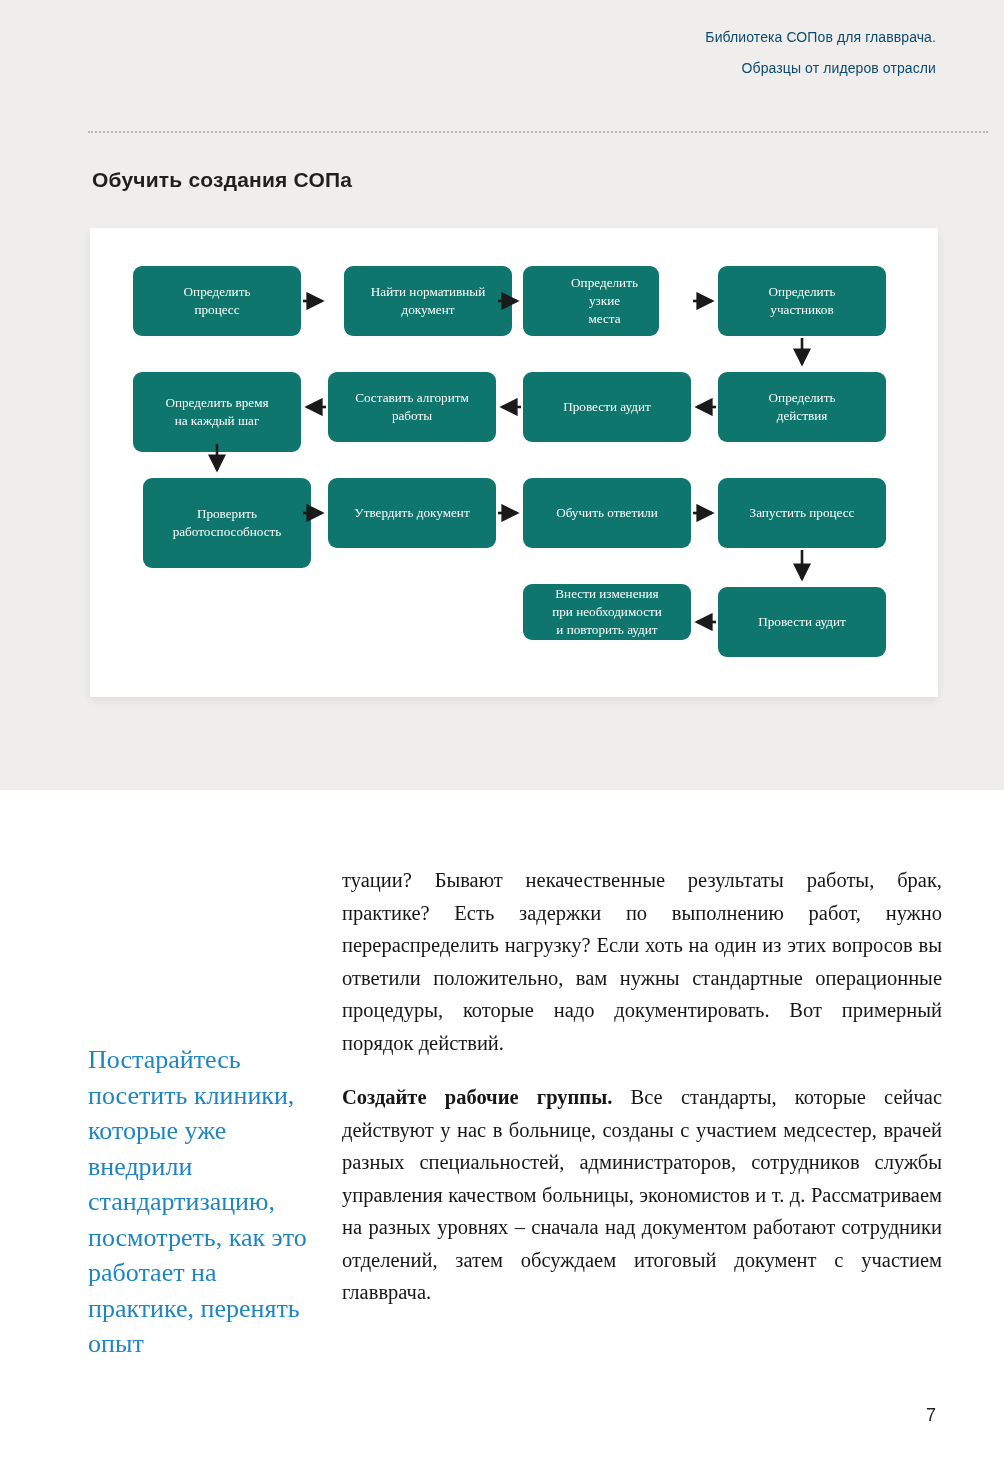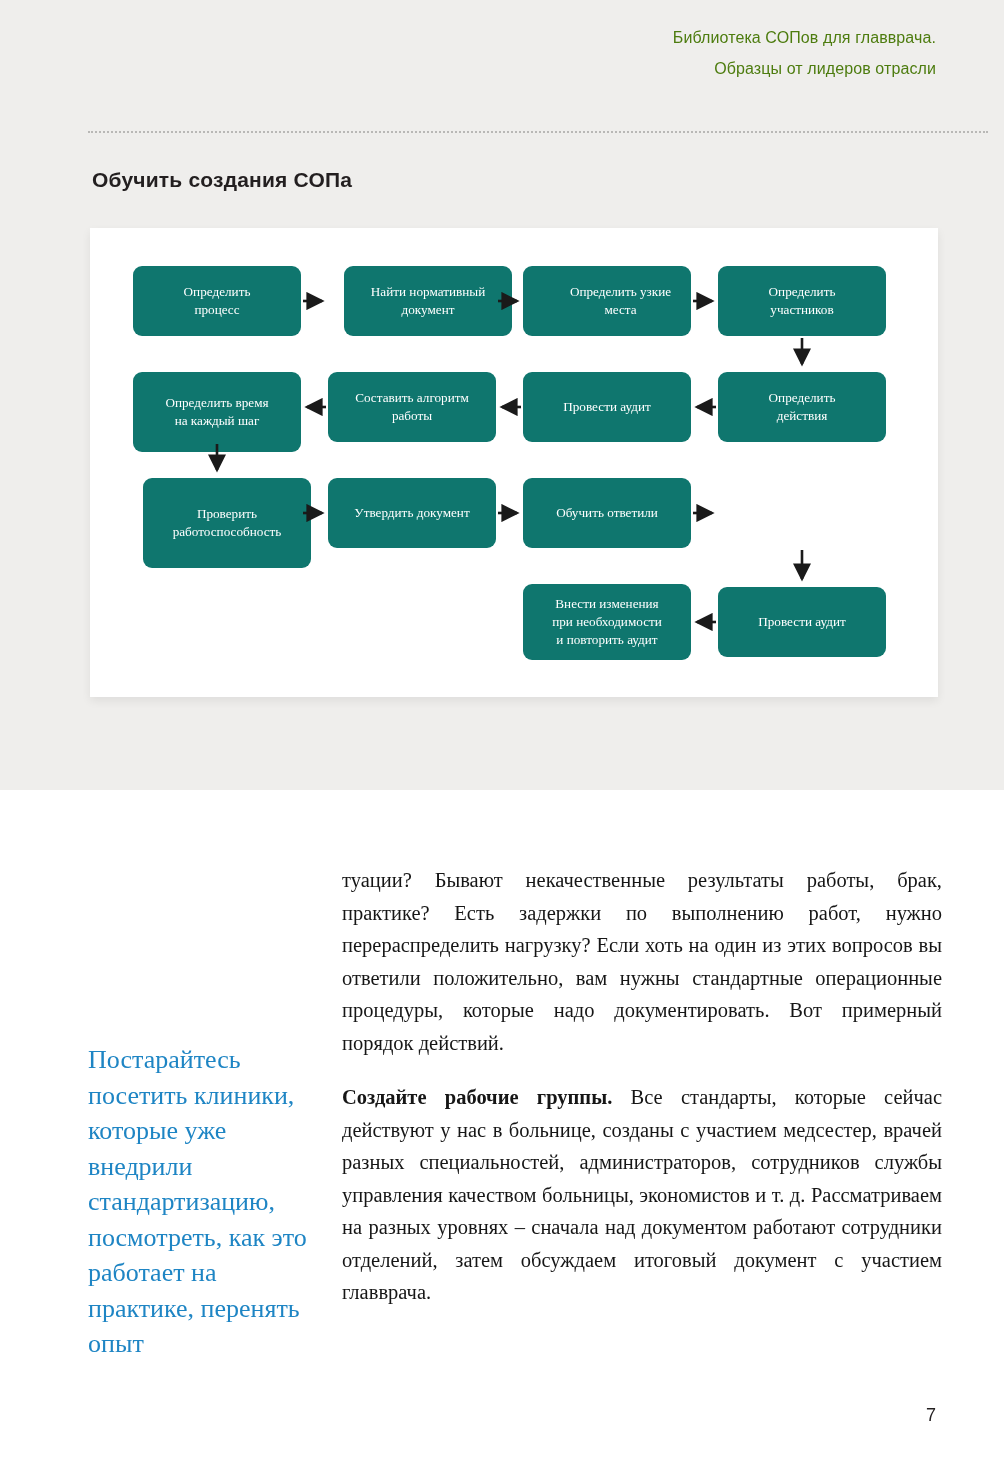--- a/index.html
+++ b/index.html
@@ -14,22 +14,22 @@
   .top-band{
     position:absolute;left:0;top:0;width:1004px;height:790px;
     background:#efeeec;
   }
   .header{
     position:absolute;left:0;top:22px;width:1004px;
     text-align:right;padding-right:68px;box-sizing:border-box;
   }
   .header-line{
     font-family:"Liberation Sans", sans-serif;
-    font-size:16px;
-    color:#4d7c0f;
+    font-size:14px;
+    color:#0c4a6e;
     line-height:31px;
     letter-spacing:0.1px;
     text-align:right;
   }
   .dotted-rule{
     position:absolute;left:88px;top:131px;width:900px;height:2px;
     border-top:2px dotted #b9b8b6;
   }
   .section-title{
     position:absolute;left:92px;top:168px;
@@ -103,33 +103,34 @@
 
 <div class="dotted-rule"></div>
 
 <div class="section-title">Обучить создания СОПа</div>
 
 <div class="chart-panel">
   <div class="flow">
 
     <div class="node" style="left:43px;top:38px;width:168px;height:70px;">Определить<br>процесс</div>
     <div class="node" style="left:238px;top:38px;width:168px;height:70px;margin-left:16px;">Найти нормативный<br>документ</div>
-    <div class="node" style="left:433px;top:38px;width:168px;height:70px;padding-left:35px;">Определить узкие<br>места</div>
+    <div class="node" style="left:433px;top:38px;width:136px;height:70px;padding-left:35px;">Определить узкие<br>места</div>
     <div class="node" style="left:628px;top:38px;width:168px;height:70px;">Определить<br>участников</div>
 
     <div class="node" style="left:43px;top:144px;width:168px;height:80px;">Определить время<br>на каждый шаг</div>
     <div class="node" style="left:238px;top:144px;width:168px;height:70px;">Составить алгоритм<br>работы</div>
     <div class="node" style="left:433px;top:144px;width:168px;height:70px;">Провести аудит</div>
     <div class="node" style="left:628px;top:144px;width:168px;height:70px;">Определить<br>действия</div>
 
     <div class="node" style="left:53px;top:250px;width:168px;height:90px;">Проверить<br>работоспособность</div>
     <div class="node" style="left:238px;top:250px;width:168px;height:70px;">Утвердить документ</div>
     <div class="node" style="left:433px;top:250px;width:168px;height:70px;">Обучить ответили</div>
+    <div class="node" style="left:628px;top:250px;width:168px;height:70px;">Запустить процесс</div>
 
-    <div class="node" style="left:433px;top:356px;width:168px;height:76px;">Внести изменения<br>при необходимости<br>и повторить аудит</div>
+    <div class="node" style="left:433px;top:356px;width:168px;height:56px;">Внести изменения<br>при необходимости<br>и повторить аудит</div>
     <div class="node" style="left:628px;top:359px;width:168px;height:70px;">Провести аудит</div>
 
     <svg class="arrow-h" style="left:0;top:0;" width="848" height="469" viewBox="0 0 848 469">
       <defs>
         <marker id="ah" markerWidth="7" markerHeight="7" refX="6" refY="3.5" orient="auto" markerUnits="strokeWidth">
           <path d="M0,0 L7,3.5 L0,7 z" fill="#1a1a1a"></path>
         </marker>
       </defs>
 
       <line x1="213" y1="73" x2="232" y2="73" stroke="#1a1a1a" stroke-width="2.6" marker-end="url(#ah)"></line>

